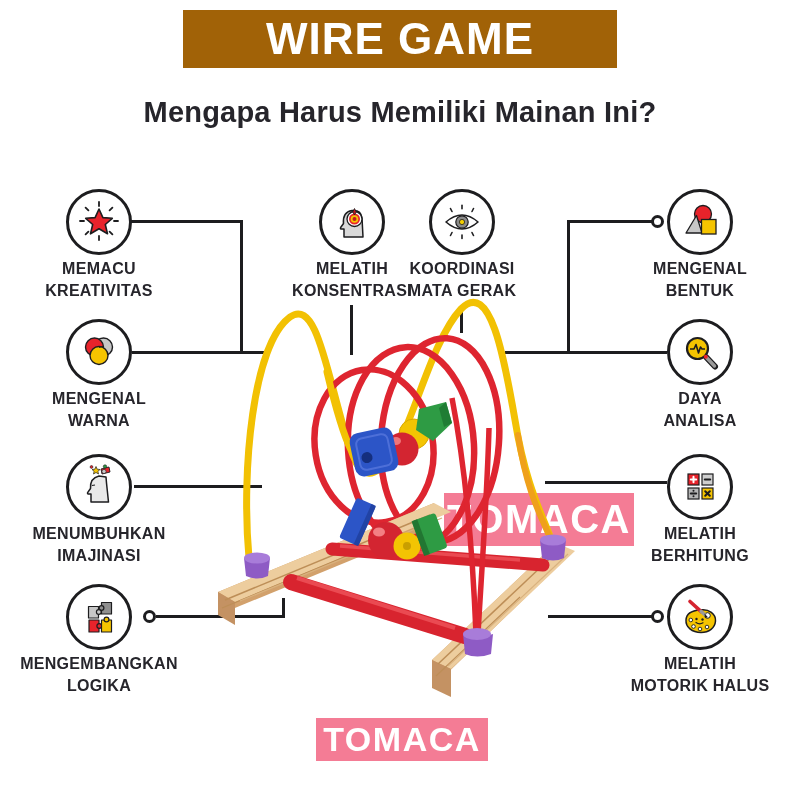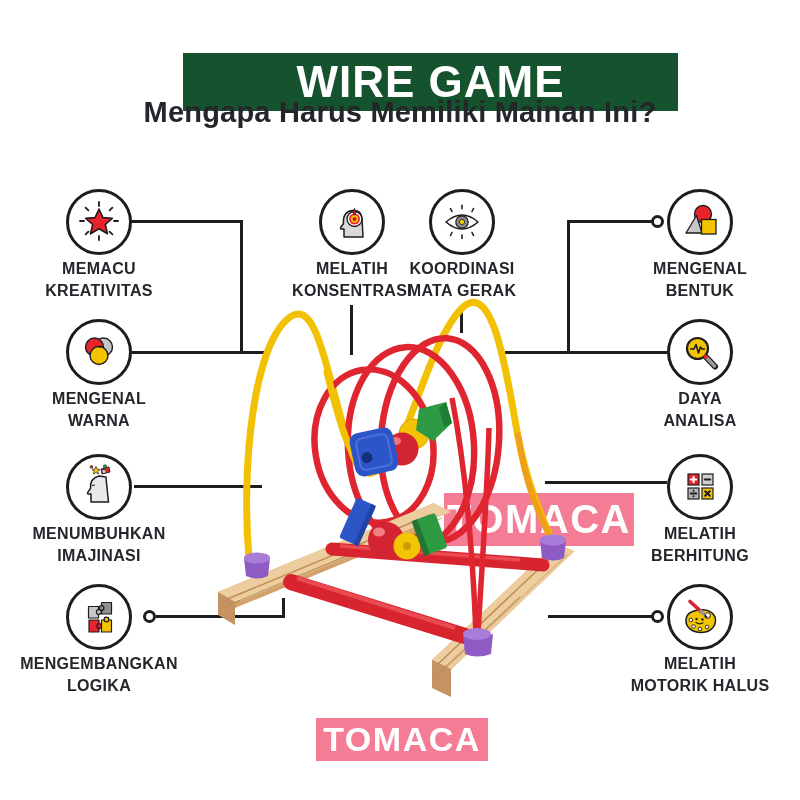--- a/index.html
+++ b/index.html
@@ -1,19 +1,19 @@
 <!DOCTYPE html>
 <html><head>
 <meta charset="utf-8">
 <style>
   html,body{margin:0;padding:0;background:#fff;}
   .page{position:relative;width:800px;height:800px;background:#ffffff;overflow:hidden;
         font-family:"Liberation Sans","DejaVu Sans",sans-serif;}
-  .banner{position:absolute;left:183px;top:10px;width:495px;height:58px;background:#14532d;
-          display:flex;align-items:center;justify-content:center;margin-top:43px;}
+  .banner{position:absolute;left:183px;top:10px;width:434px;height:58px;background:#a16207;
+          display:flex;align-items:center;justify-content:center;}
   .banner-text{color:#ffffff;font-size:44px;font-weight:800;letter-spacing:1px;}
   .heading{position:absolute;left:0;top:96px;width:800px;text-align:center;
            font-size:29px;font-weight:800;color:#26252B;letter-spacing:0.2px;}
   .icon-circle{position:absolute;width:66px;height:66px;border:3px solid #1D1D1F;border-radius:50%;
                background:#fff;box-sizing:border-box;display:flex;align-items:center;justify-content:center;z-index:4;}
   .feature-label{position:absolute;width:220px;text-align:center;font-size:16px;line-height:22px;
                  font-weight:800;color:#26252B;letter-spacing:0.3px;z-index:4;}
   .cline{position:absolute;background:#1D1D1F;z-index:1;}
   .ring{position:absolute;width:13px;height:13px;border:3px solid #1D1D1F;border-radius:50%;
         background:#fff;box-sizing:border-box;z-index:1;}

